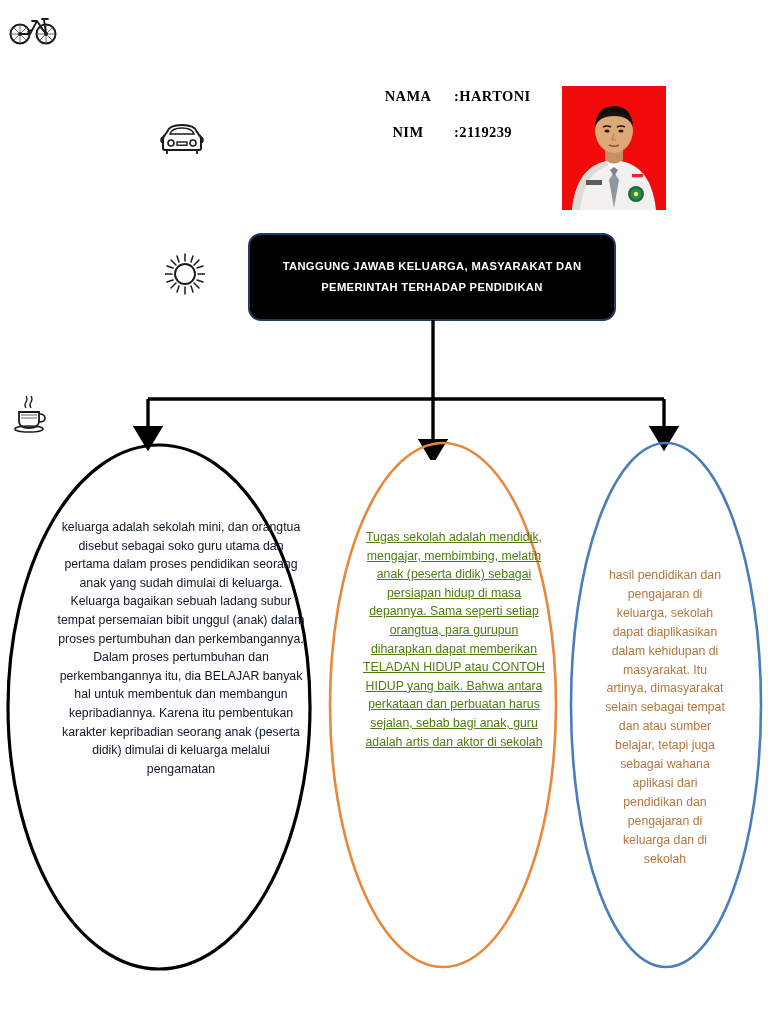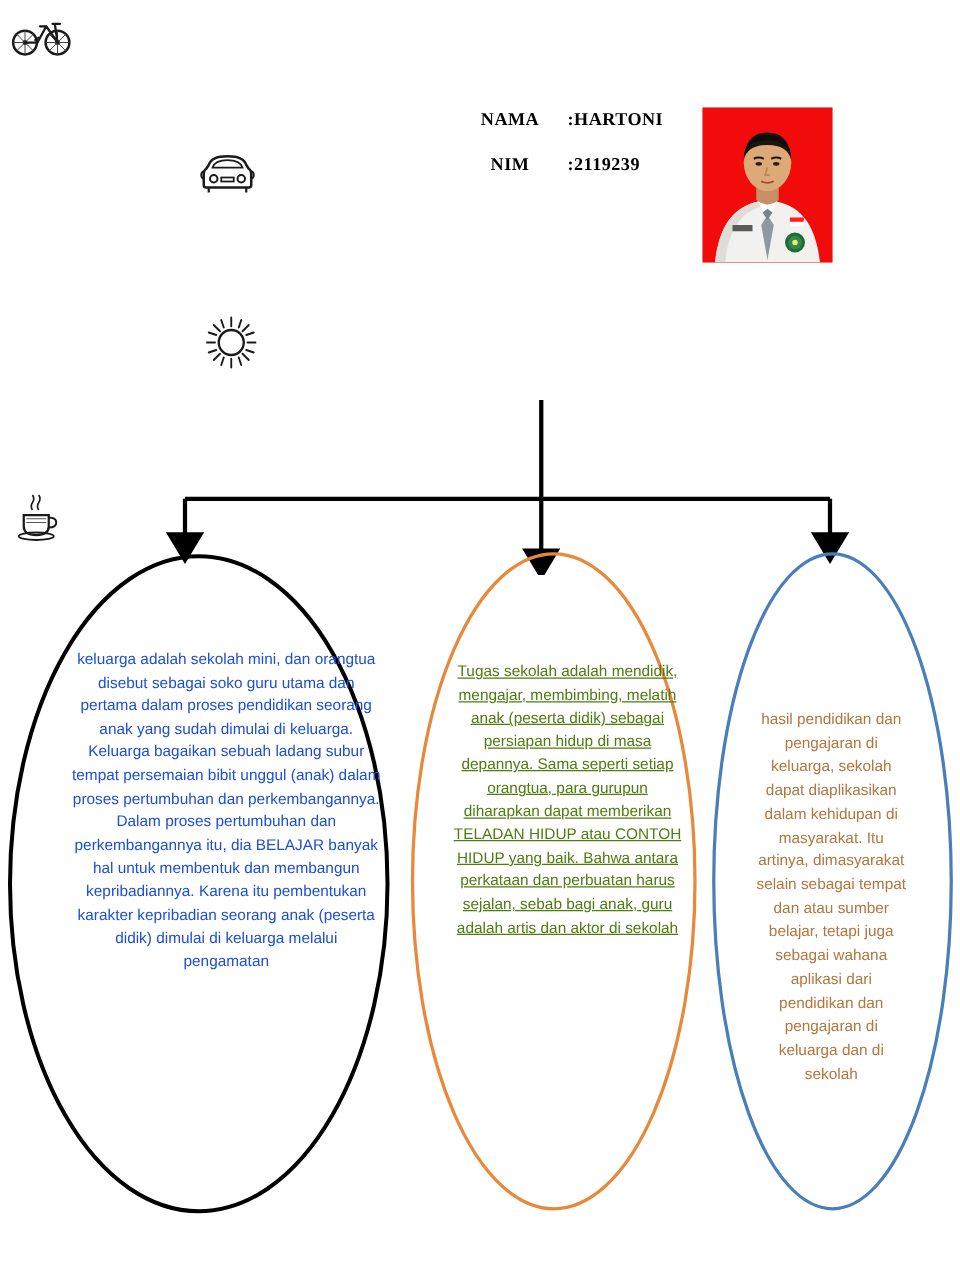--- a/index.html
+++ b/index.html
@@ -115,21 +115,21 @@
     overflow: hidden;
     white-space: pre-line;
   }
   .et-1 {
     left: 57px;
     top: 518px;
     width: 248px;
     height: 376px;
     font-size: 12.3px;
     line-height: 18.6px;
-    color: #1d4ed8;
+    color: #0f172a;
   }
   .et-2 {
     left: 362px;
     top: 528px;
     width: 184px;
     height: 368px;
     font-size: 12.3px;
     line-height: 18.6px;
     color: #4d7c0f;
     text-decoration: underline;
@@ -260,20 +260,23 @@
       <rect x="70" y="91.5" width="11" height="3.5" fill="#ffffff"></rect>
 
       <circle cx="74" cy="108" r="8" fill="#1f6b3a"></circle>
       <circle cx="74" cy="108" r="5.5" fill="#2c8a4d"></circle>
       <circle cx="74" cy="108" r="2.2" fill="#ffe36e"></circle>
 
       <rect x="24" y="94" width="16" height="5" fill="#5a5a5a"></rect>
     </svg>
   </div>
 
+  <div class="title-box">
+    <div class="title-text">TANGGUNG JAWAB KELUARGA, MASYARAKAT DAN PEMERINTAH TERHADAP PENDIDIKAN</div>
+  </div>
 
   <svg class="connectors" viewBox="0 0 768 150">
     <defs>
       <marker id="arw" markerWidth="9" markerHeight="9" refX="3.6" refY="4.5" orient="auto">
         <path d="M0,0 L7.5,4.5 L0,9 z" fill="#000000"></path>
       </marker>
     </defs>
 
     <path d="M433 10 L433 89" stroke="#000000" stroke-width="3.4" fill="none"></path>
 

